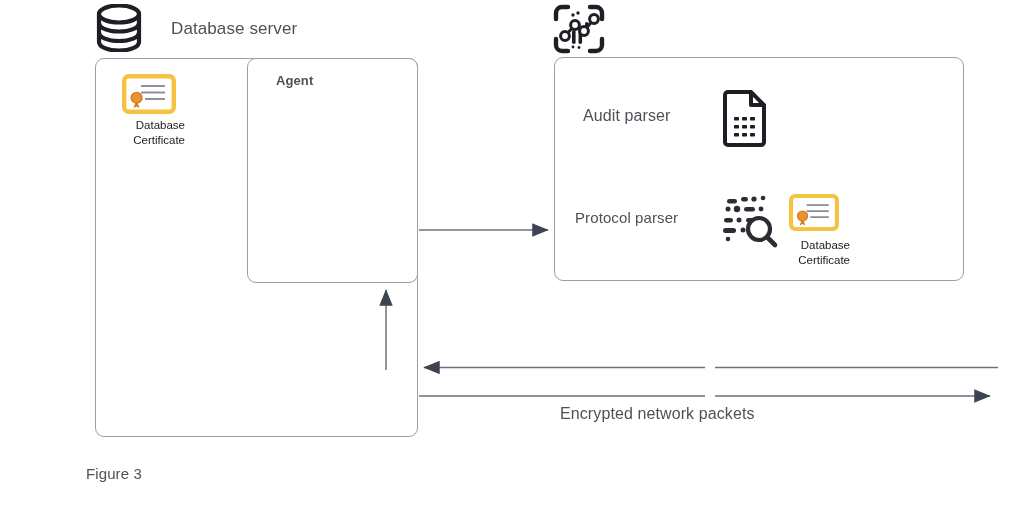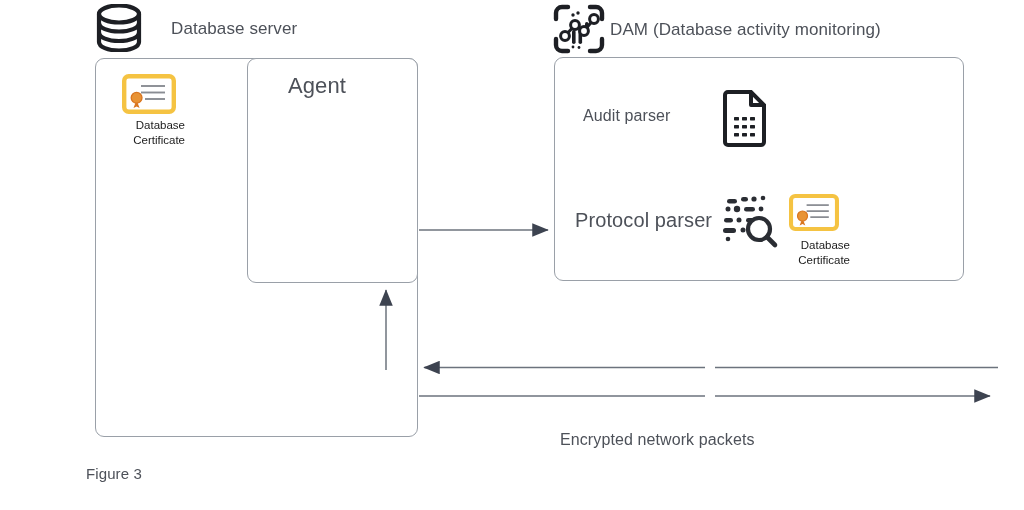--- a/index.html
+++ b/index.html
@@ -37,24 +37,24 @@
   
   .title {
     position: absolute;
     font-size: 17px;
     color: #4d5159;
     white-space: nowrap;
     letter-spacing: 0.1px;
   }
   #db-server-title { left: 163px; top: 19px; margin-left: 8px; }
   #dam-title       { left: 610px; top: 20px; }
-  #agent-label     { left: 288px; top: 73px; font-size: 22px; }
+  #agent-label     { left: 276px; top: 73px; font-size: 13px; font-weight: bold; }
   #audit-label     { left: 583px; top: 107px; font-size: 16px; }
-  #parser-label    { left: 575px; top: 209px; font-size: 20px; }
-  #packets-label   { left: 560px; top: 431px; font-size: 16px; }
+  #parser-label    { left: 575px; top: 209px; font-size: 15px; }
+  #packets-label   { left: 560px; top: 405px; font-size: 16px; }
   #figure-label    { left: 86px;  top: 465px; font-size: 15px; }
 
   .cert-caption {
     position: absolute;
     font-size: 11.5px;
     line-height: 15px;
     color: #1b1b1b;
     text-align: right;
     font-weight: 500;
     white-space: nowrap;
@@ -213,21 +213,20 @@
       <line x1="980" y1="396" x2="990" y2="396" stroke="#6c737d" stroke-width="1.5" marker-end="url(#arw-r)"></line>
     </g>
 
     <g>
       <line x1="386" y1="370" x2="386" y2="290" stroke="#6c737d" stroke-width="1.5" marker-end="url(#arw-u)"></line>
     </g>
   </svg>
 
   <div class="title" id="db-server-title">Database server</div>
 
-  <div class="title" id="dam-title">DAM (Database activity monitoring)</div>
 
   <div class="title" id="agent-label">Agent</div>
 
   <div class="title" id="audit-label">Audit parser</div>
 
   <div class="title" id="parser-label">Protocol parser</div>
 
   <div class="title" id="packets-label">Encrypted network packets</div>
 
   <div class="title" id="figure-label">Figure 3</div>

